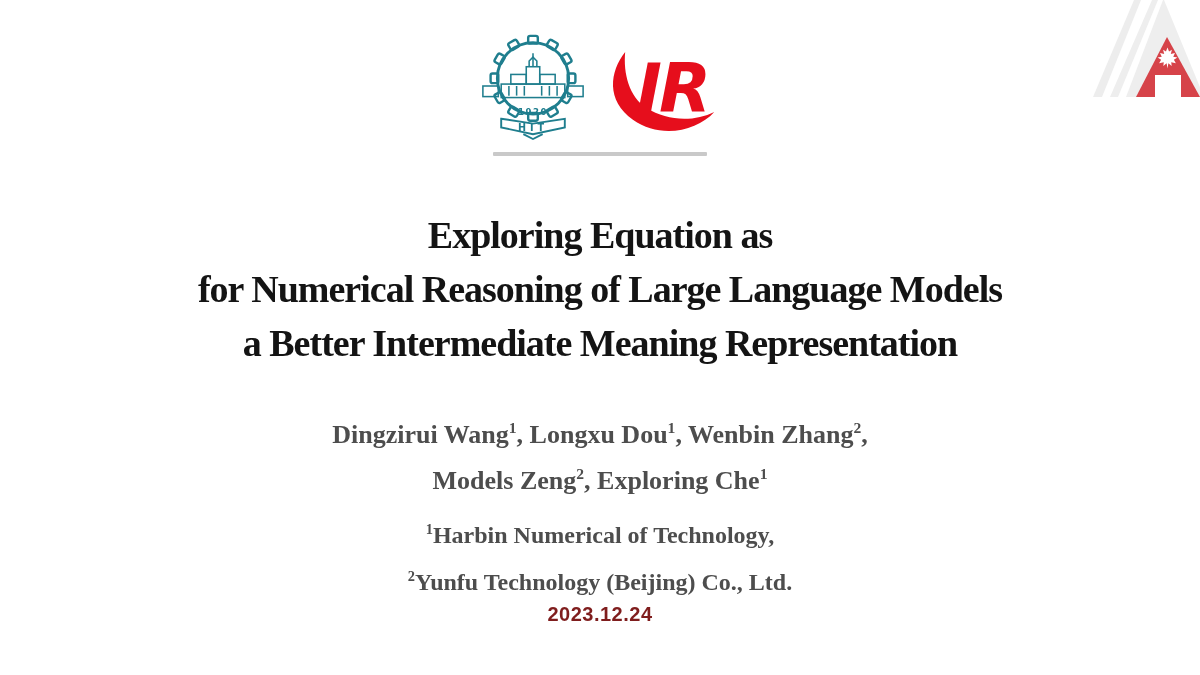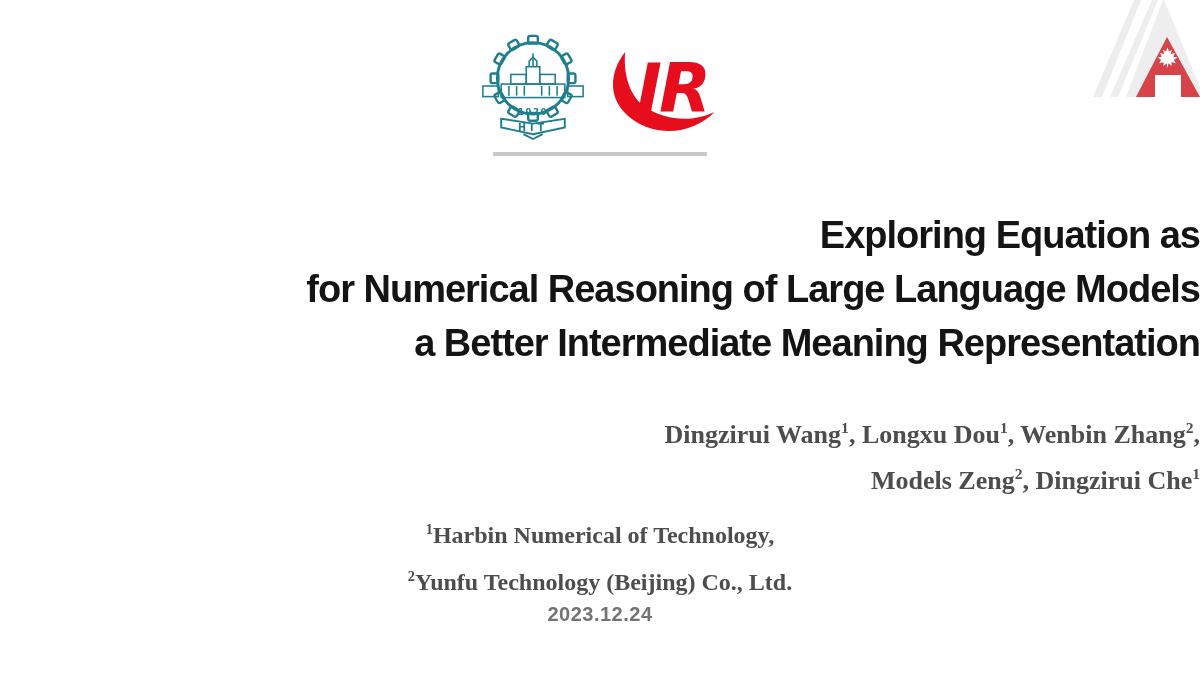--- a/index.html
+++ b/index.html
@@ -9,37 +9,37 @@
   
   .logos{position:absolute;top:30px;left:0;right:0;display:flex;justify-content:center;
          align-items:flex-end;gap:16px;}
   .hit-svg{width:106px;height:112px;display:block;}
   .ir-svg{width:118px;height:92px;display:block;margin-top:20px;}
 
   .divider{position:absolute;top:152px;left:493px;width:214px;height:4px;
            background:#c9c9c9;border-radius:1px;}
 
   
-  .title{position:absolute;top:208px;left:0;width:100%;text-align:right;
-         font-family:Liberation Sans, sans-serif;font-weight:bold;font-size:38px;
+  .title{position:absolute;top:208px;left:0;width:100%;text-align:center;
+         font-family:Liberation Serif, serif;font-weight:bold;font-size:38px;
          line-height:54px;letter-spacing:-1px;color:#141414;white-space:nowrap;}
 
   
-  .authors{position:absolute;top:412px;left:0;width:100%;text-align:right;
+  .authors{position:absolute;top:412px;left:0;width:100%;text-align:center;
            font-family:"Liberation Serif","DejaVu Serif",serif;font-weight:bold;
            font-size:26px;line-height:46px;color:#4d4d4d;}
   
   .affils{position:absolute;top:512px;left:0;width:100%;text-align:center;
           font-family:"Liberation Serif","DejaVu Serif",serif;font-weight:bold;
           font-size:24px;line-height:47px;color:#4d4d4d;}
   sup{font-size:60%;vertical-align:super;line-height:0;}
 
   .date{position:absolute;top:603px;left:0;width:100%;text-align:center;
         font-family:"Liberation Sans",sans-serif;font-weight:bold;font-size:20px;
-        color:#737373;letter-spacing:0.5px;}
+        color:#7f1d1d;letter-spacing:0.5px;}
 
   
   .corner-svg{position:absolute;top:0;right:0;width:130px;height:97px;display:block;}
 
   .hit-text{font-family:"DejaVu Sans",sans-serif;font-weight:bold;}
   .ir-text{font-family:"DejaVu Sans",sans-serif;font-weight:bold;font-style:italic;}
 </style>
 </head>
 <body>
 
@@ -112,21 +112,21 @@
   <div class="divider"></div>
 
   <div class="title">
     <div>Exploring Equation as</div>
     <div>for Numerical Reasoning of Large Language Models</div>
     <div>a Better Intermediate Meaning Representation</div>
   </div>
 
   <div class="authors">
     <div><span>Dingzirui Wang</span><sup>1</sup><span>, Longxu Dou</span><sup>1</sup><span>, Wenbin Zhang</span><sup>2</sup><span>,</span></div>
-    <div><span>Models Zeng</span><sup>2</sup><span>, Dingzirui Che</span><sup>1</sup></div>
+    <div><span>Models Zeng</span><sup>2</sup><span>, Exploring Che</span><sup>1</sup></div>
   </div>
 
   <div class="affils">
     <div><sup>1</sup><span>Harbin Numerical of Technology,</span></div>
     <div><sup>2</sup><span>Yunfu Technology (Beijing) Co., Ltd.</span></div>
   </div>
 
   <div class="date">2023.12.24</div>
 
 </div>

